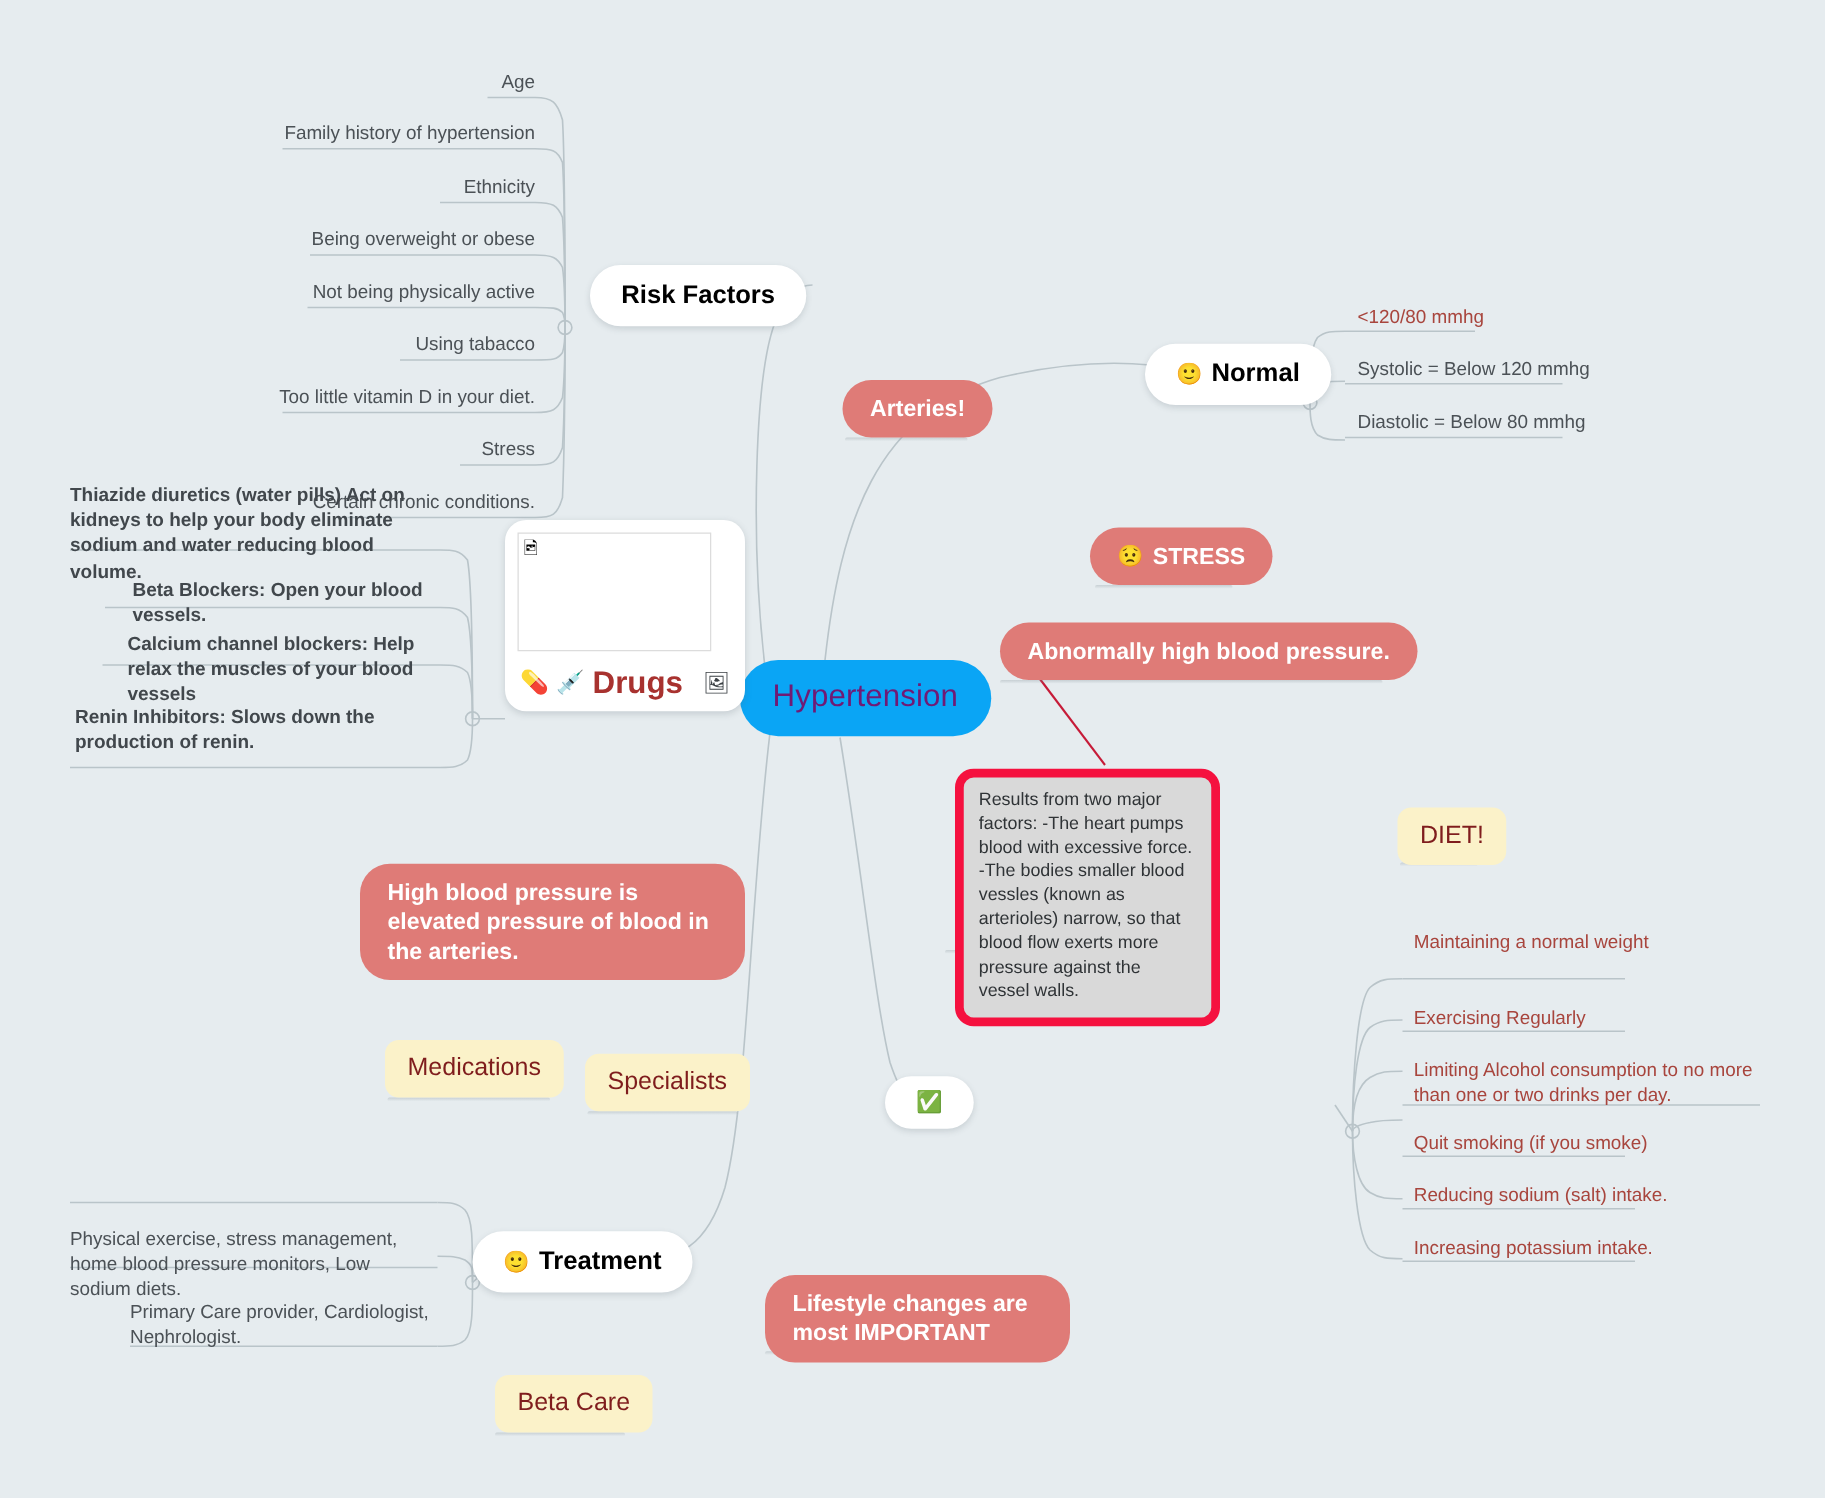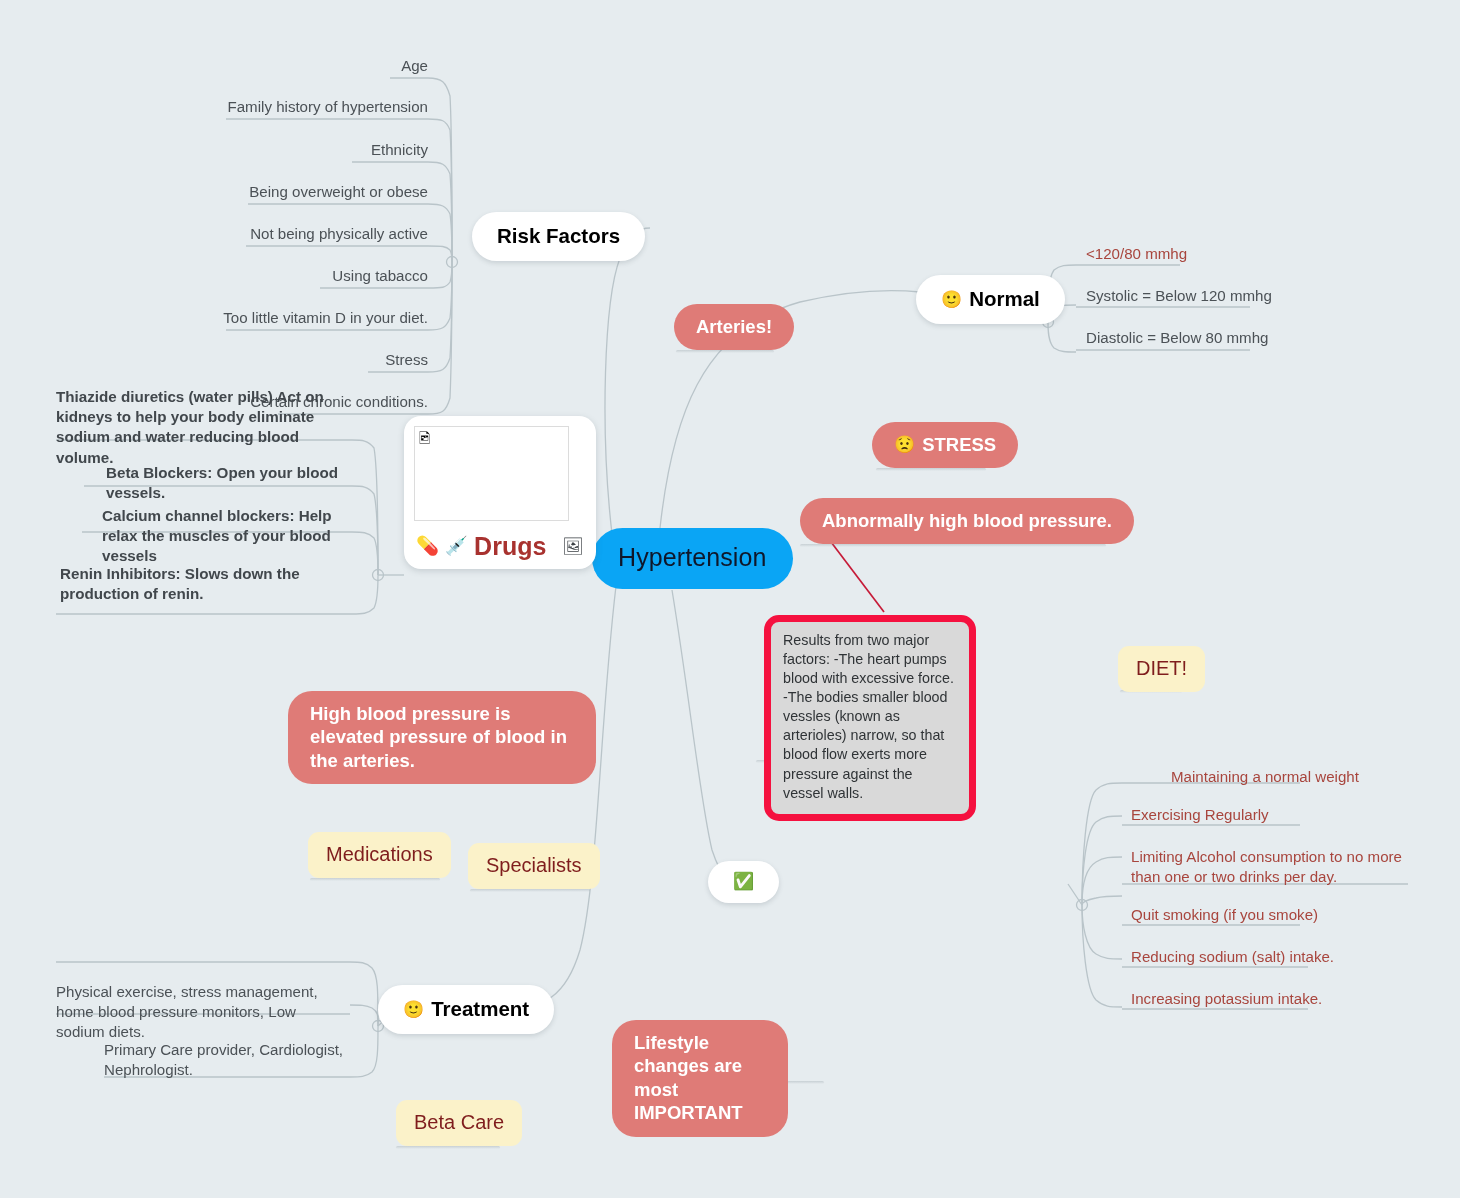--- a/index.html
+++ b/index.html
@@ -26,21 +26,21 @@
     position: absolute;
     display: flex;
     align-items: center;
     gap: 7px;
     white-space: pre-line;
   }
 
   
   .root {
     background: #0aa5f5;
-    color: #0f172a;
+    color: #701a75;
     font-size: 25px;
     border-radius: 34px;
     padding: 15px 26px 17px 26px;
     letter-spacing: .1px;
   }
 
   
   .topic-white {
     background: #ffffff;
     color: #000000;
@@ -302,35 +302,35 @@
   <div class="node chip-cream" style="left:308px; top:832px;">
     <span>Medications</span>
   </div>
   <div class="node chip-cream" style="left:468px; top:843px;">
     <span>Specialists</span>
   </div>
 
   <div class="node topic-white" style="left:708px; top:861px;">
     <span class="emoji">✅</span>
   </div>
-  <div class="leaf rust" style="left:1131px; top:767px;margin-left:40px;">Maintaining a normal weight</div>
+  <div class="leaf rust" style="left:1131px; top:744px;">Maintaining a normal weight</div>
   <div class="leaf rust" style="left:1131px; top:805px;">Exercising Regularly</div>
   <div class="leaf rust" style="left:1131px; top:847px; width:278px;">Limiting Alcohol consumption to no more than one or two drinks per day.</div>
   <div class="leaf rust" style="left:1131px; top:905px;">Quit smoking (if you smoke)</div>
   <div class="leaf rust" style="left:1131px; top:947px;">Reducing sodium (salt) intake.</div>
   <div class="leaf rust" style="left:1131px; top:989px;">Increasing potassium intake.</div>
 
   <div class="node topic-white" style="left:378px; top:985px;">
     <span class="emoji">🙂</span>
     <span>Treatment</span>
   </div>
   <div class="leaf" style="left:104px; top:1040px; width:246px;">Primary Care provider, Cardiologist, Nephrologist.</div>
   <div class="leaf" style="left:56px; top:982px; width:286px;">Physical exercise, stress management, home blood pressure monitors, Low sodium diets.</div>
 
-  <div class="node pill-red" style="left:612px; top:1020px; width:176px;">
+  <div class="node pill-red" style="left:612px; top:1020px; width:244px;">
     <span>Lifestyle changes are most IMPORTANT</span>
   </div>
 
   <div class="node chip-cream" style="left:396px; top:1100px;">
     <span>Beta Care</span>
   </div>
 
 </div>
 
 </body></html>

